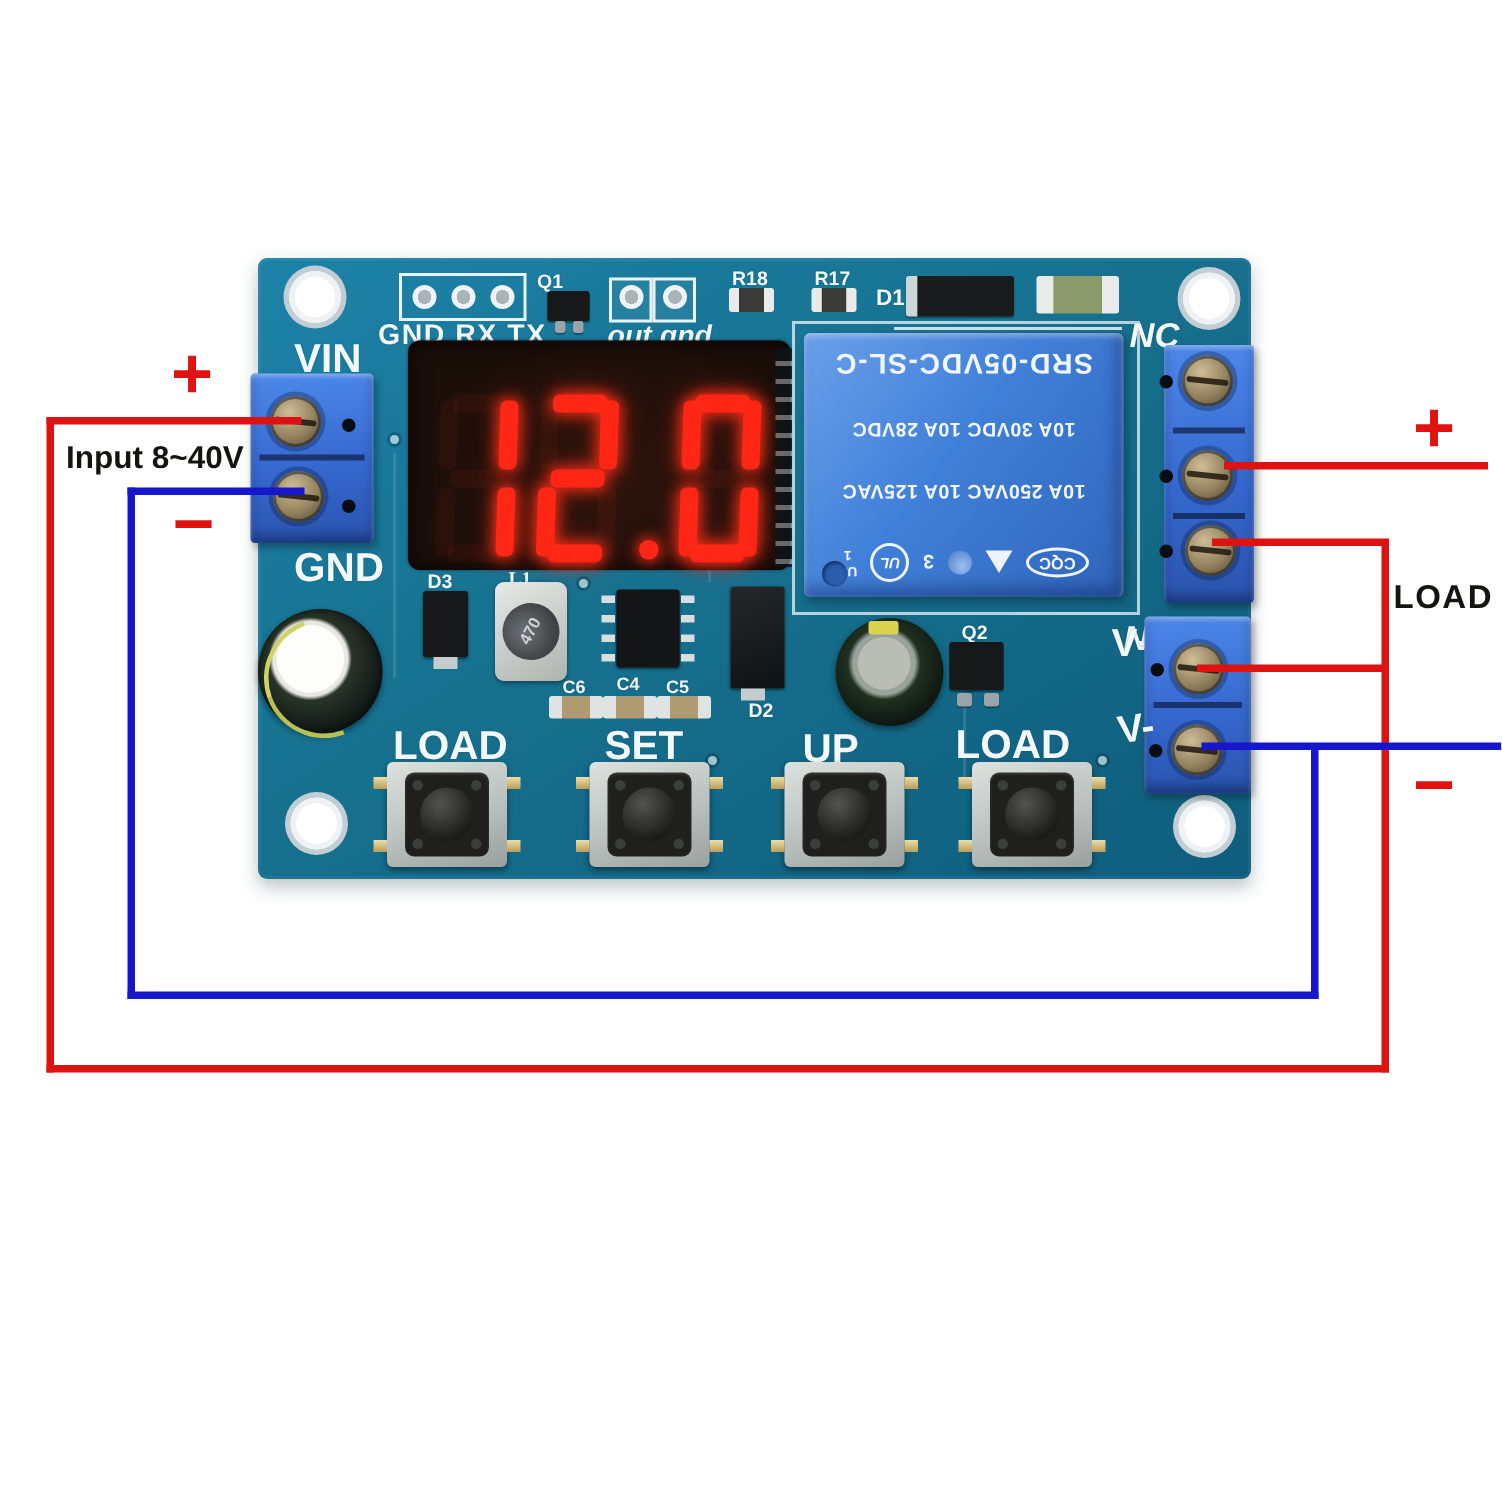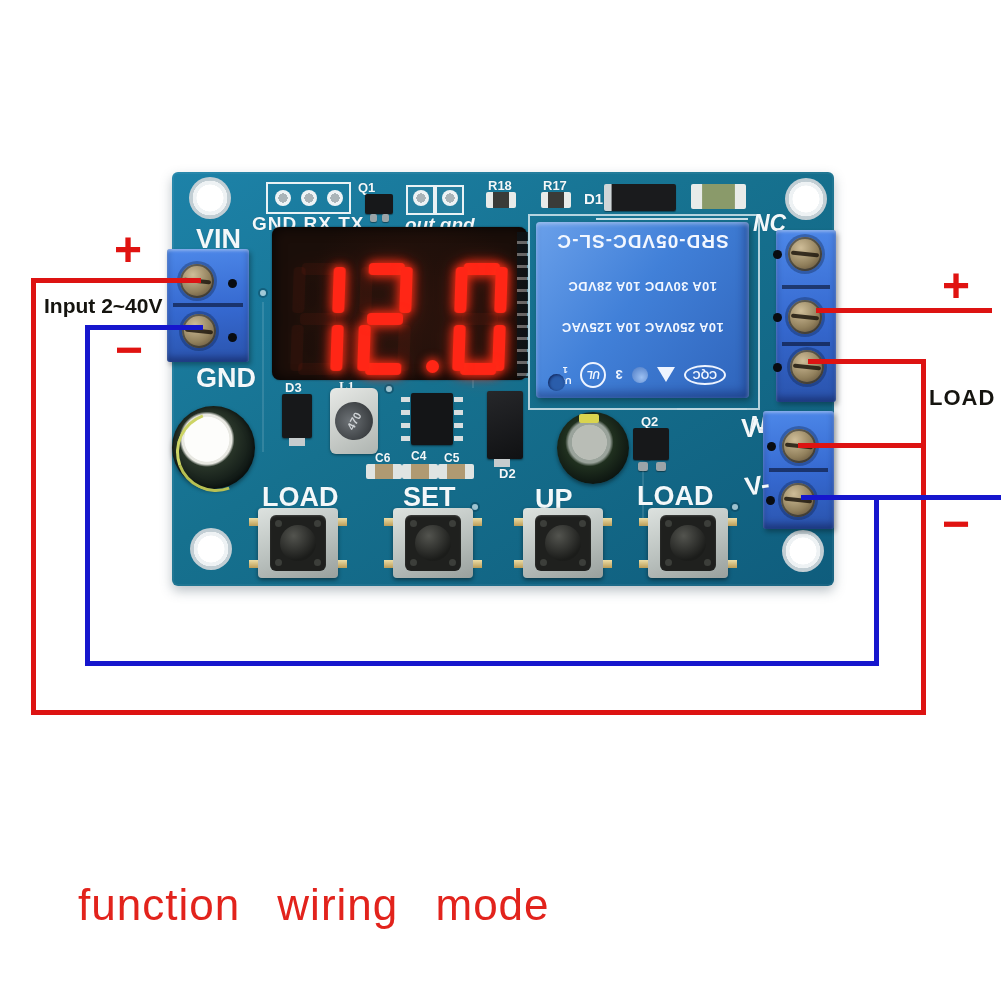--- a/index.html
+++ b/index.html
@@ -143,21 +143,21 @@
   <div class="wire red" style="left:808px;top:359px;width:118px;height:5px;"></div>
   <div class="wire red" style="left:798px;top:443px;width:126px;height:5px;"></div>
   <div class="wire red" style="left:816px;top:308px;width:176px;height:5px;"></div>
   <div class="wire blue" style="left:85px;top:325px;width:118px;height:5px;"></div>
   <div class="wire blue" style="left:85px;top:325px;width:5px;height:341px;"></div>
   <div class="wire blue" style="left:85px;top:661px;width:794px;height:5px;"></div>
   <div class="wire blue" style="left:874px;top:497px;width:5px;height:169px;"></div>
   <div class="wire blue" style="left:801px;top:495px;width:200px;height:5px;"></div>
 
   <div class="anno red" style="left:114px;top:222px;font-size:48px;">+</div>
-  <div class="anno black" style="left:44px;top:294px;font-size:21px;font-weight:600;">Input 2~40V</div>
+  <div class="anno black" style="left:44px;top:294px;font-size:21px;font-weight:600;">Input 8~40V</div>
   <div class="anno red" style="left:115px;top:322px;font-size:48px;">−</div>
   <div class="anno red" style="left:942px;top:258px;font-size:48px;">+</div>
   <div class="anno black" style="left:929px;top:385px;font-size:22px;letter-spacing:1px;">LOAD</div>
   <div class="anno red" style="left:942px;top:496px;font-size:48px;">−</div>
 
   <div id="board">
 
     <div class="trace" style="left:90px;top:130px;width:2px;height:150px;"></div>
     <div class="trace" style="left:250px;top:66px;width:96px;height:2px;"></div>
     <div class="trace" style="left:300px;top:170px;width:2px;height:46px;"></div>
@@ -384,15 +384,14 @@
       <div class="dotc" style="right:17px;top:12px;"></div>
       <div class="dotc" style="left:17px;bottom:12px;"></div>
       <div class="dotc" style="right:17px;bottom:12px;"></div>
       <div class="pin" style="left:-9px;top:10px;"></div>
       <div class="pin" style="left:-9px;bottom:10px;"></div>
       <div class="pin" style="right:-9px;top:10px;"></div>
       <div class="pin" style="right:-9px;bottom:10px;"></div>
     </div>
   </div>
 
-  <div class="caption" style="left:78px;top:880px;">function wiring mode</div>
 
 </div>
 
 </body></html>

